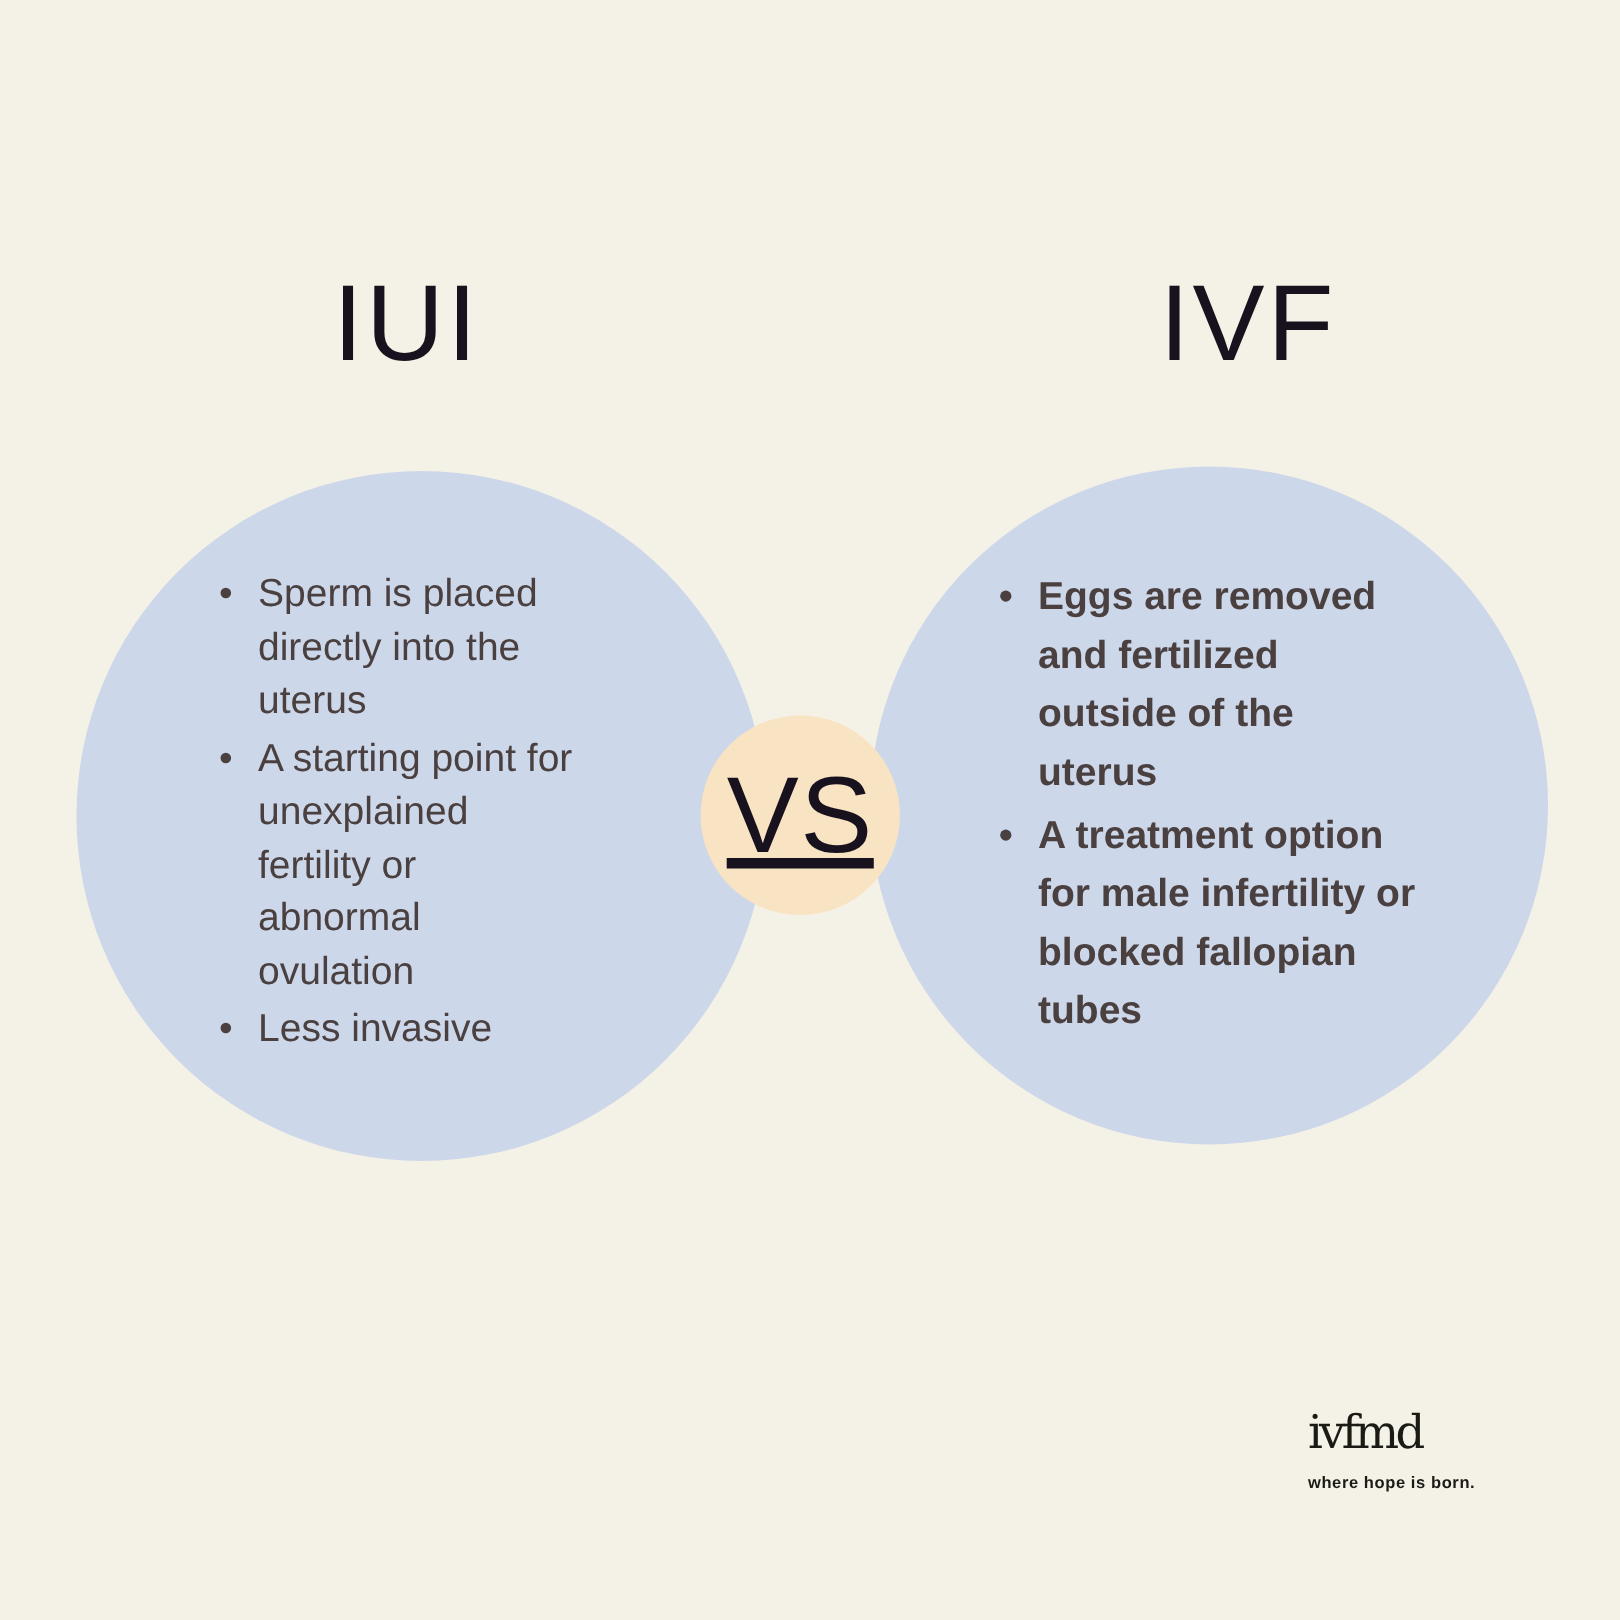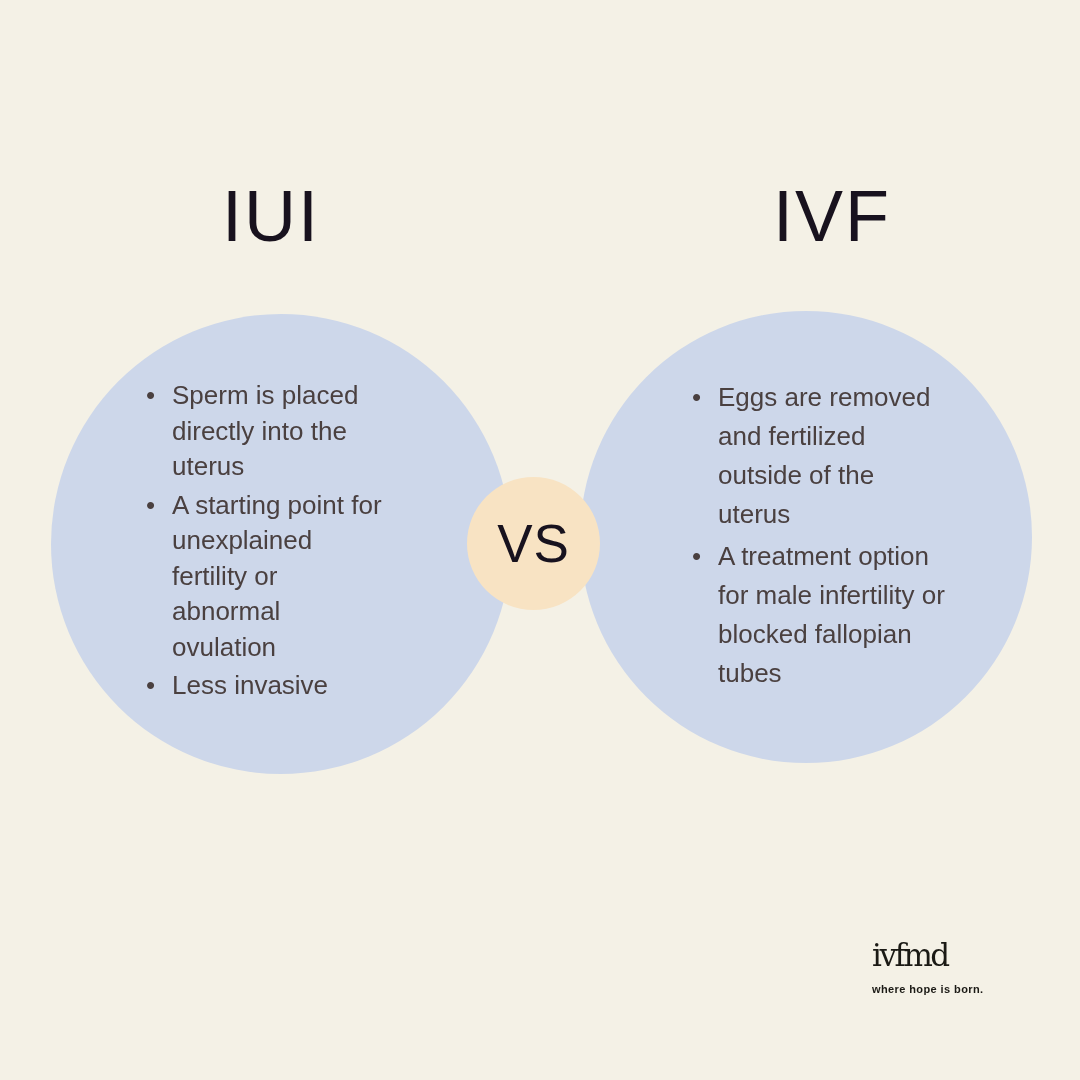--- a/index.html
+++ b/index.html
@@ -52,39 +52,40 @@
     white-space: pre-line;
     margin-bottom: 3px;
   }
   .bullets li::before {
     content: "\2022";
     position: absolute;
     left: 4px;
     top: 0;
   }
   .bullets-left  { left: 142px; top: 378px; width: 300px; line-height: 35.5px; }
-  .bullets-right { left: 688px; top: 378px; width: 310px; line-height: 39px; }
+  .bullets-right { left: 662px; top: 378px; width: 310px; line-height: 39px; font-weight: bold; }
   .vs-circle {
     position: absolute;
     left: 467px;
     top: 477px;
     width: 133px;
     height: 133px;
     border-radius: 50%;
     background: var(--vs-peach);
     display: flex;
     align-items: center;
     justify-content: center;
     z-index: 3;
   }
   .vs-circle span {
-    font-size: 53px;
+    font-size: 72px;
     font-weight: 400;
     letter-spacing: 1px;
     color: var(--heading);
+    text-decoration: underline;
   }
   .logo {
     position: absolute;
     left: 872px;
     top: 930px;
     color: var(--logo);
   }
   .logo .wordmark {
     font-family: "DejaVu Serif", serif;
     font-weight: 400;

